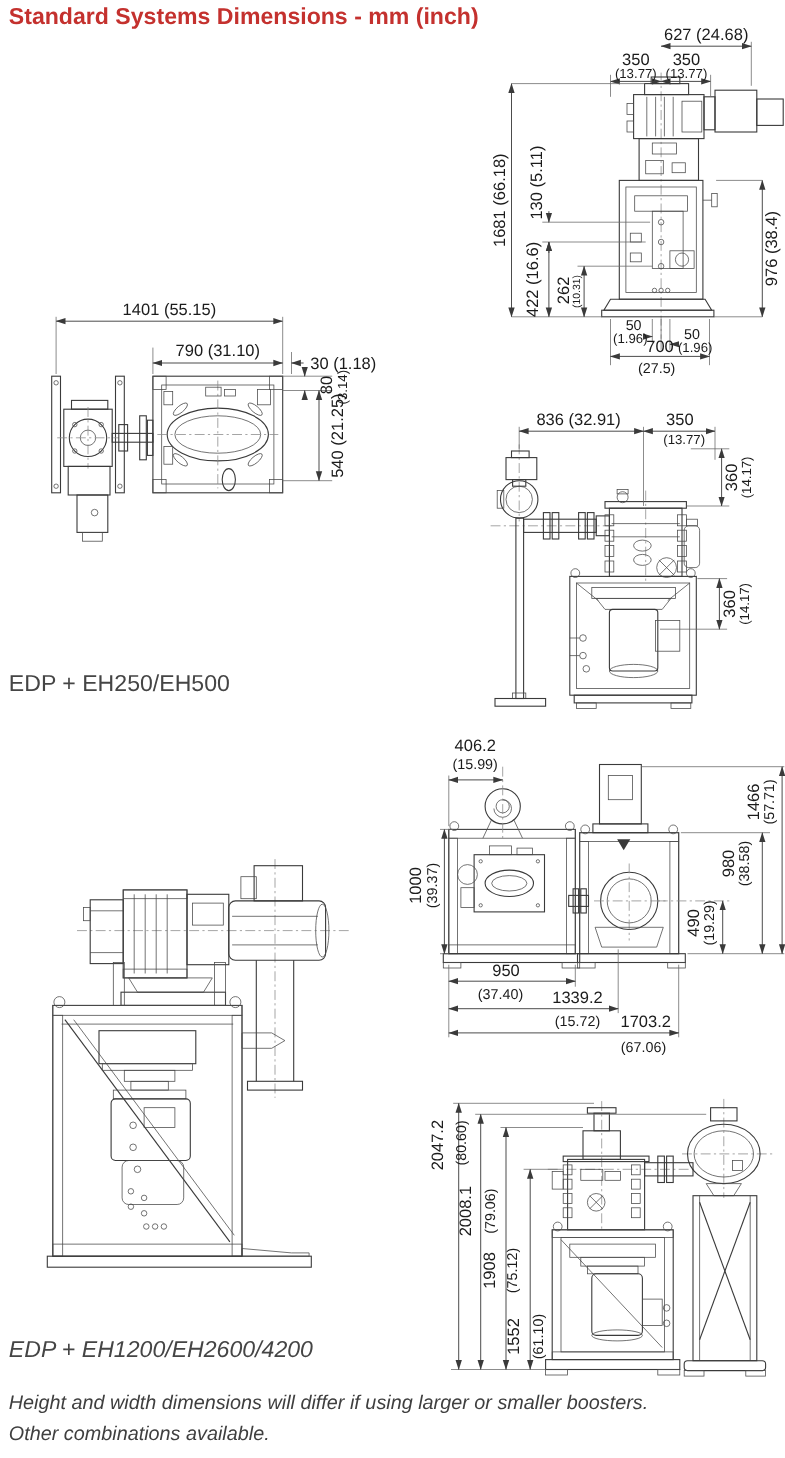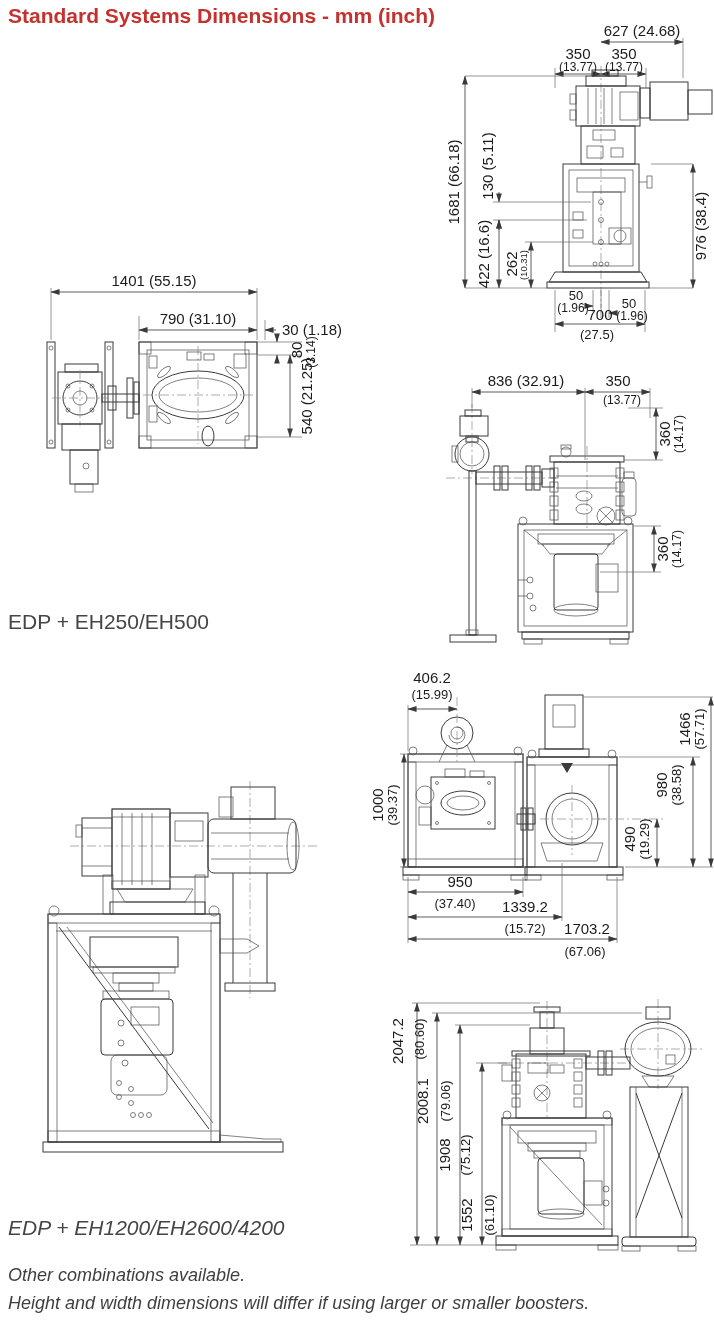--- a/index.html
+++ b/index.html
@@ -538,17 +538,17 @@
       <text class="dim-md" x="80" y="162" text-anchor="middle" transform="rotate(-90 80 162)">(75.12)</text>
       <text class="dim" x="82" y="222" text-anchor="middle" transform="rotate(-90 82 222)">1552</text>
       <text class="dim-md" x="104" y="222" text-anchor="middle" transform="rotate(-90 104 222)">(61.10)</text>
     </g>
   </svg>
   </div>
 
   <div class="grp-label" style="top:1216px;font-style:italic;">EDP + EH1200/EH2600/4200</div>
 
   <div id="footer">
+    <div>Height and width dimensions will differ if using larger or smaller boosters.</div>
     <div>Other combinations available.</div>
-    <div>Height and width dimensions will differ if using larger or smaller boosters.</div>
   </div>
 
 </div>
 
 </body></html>

